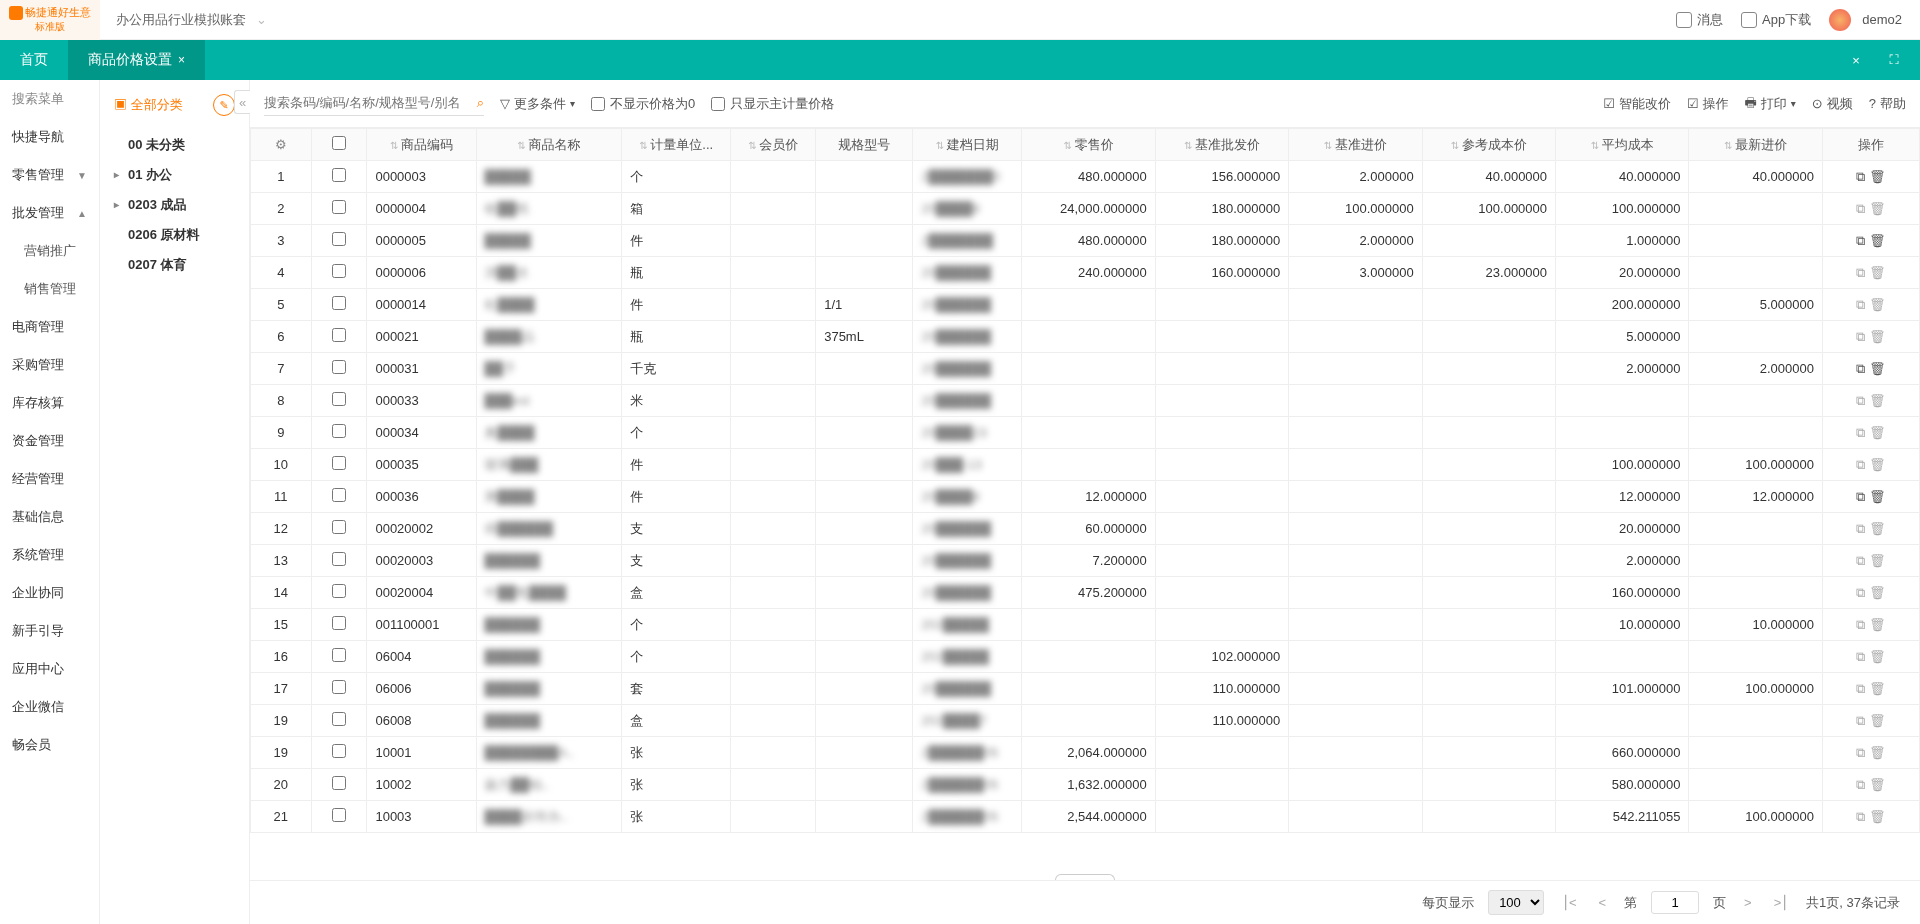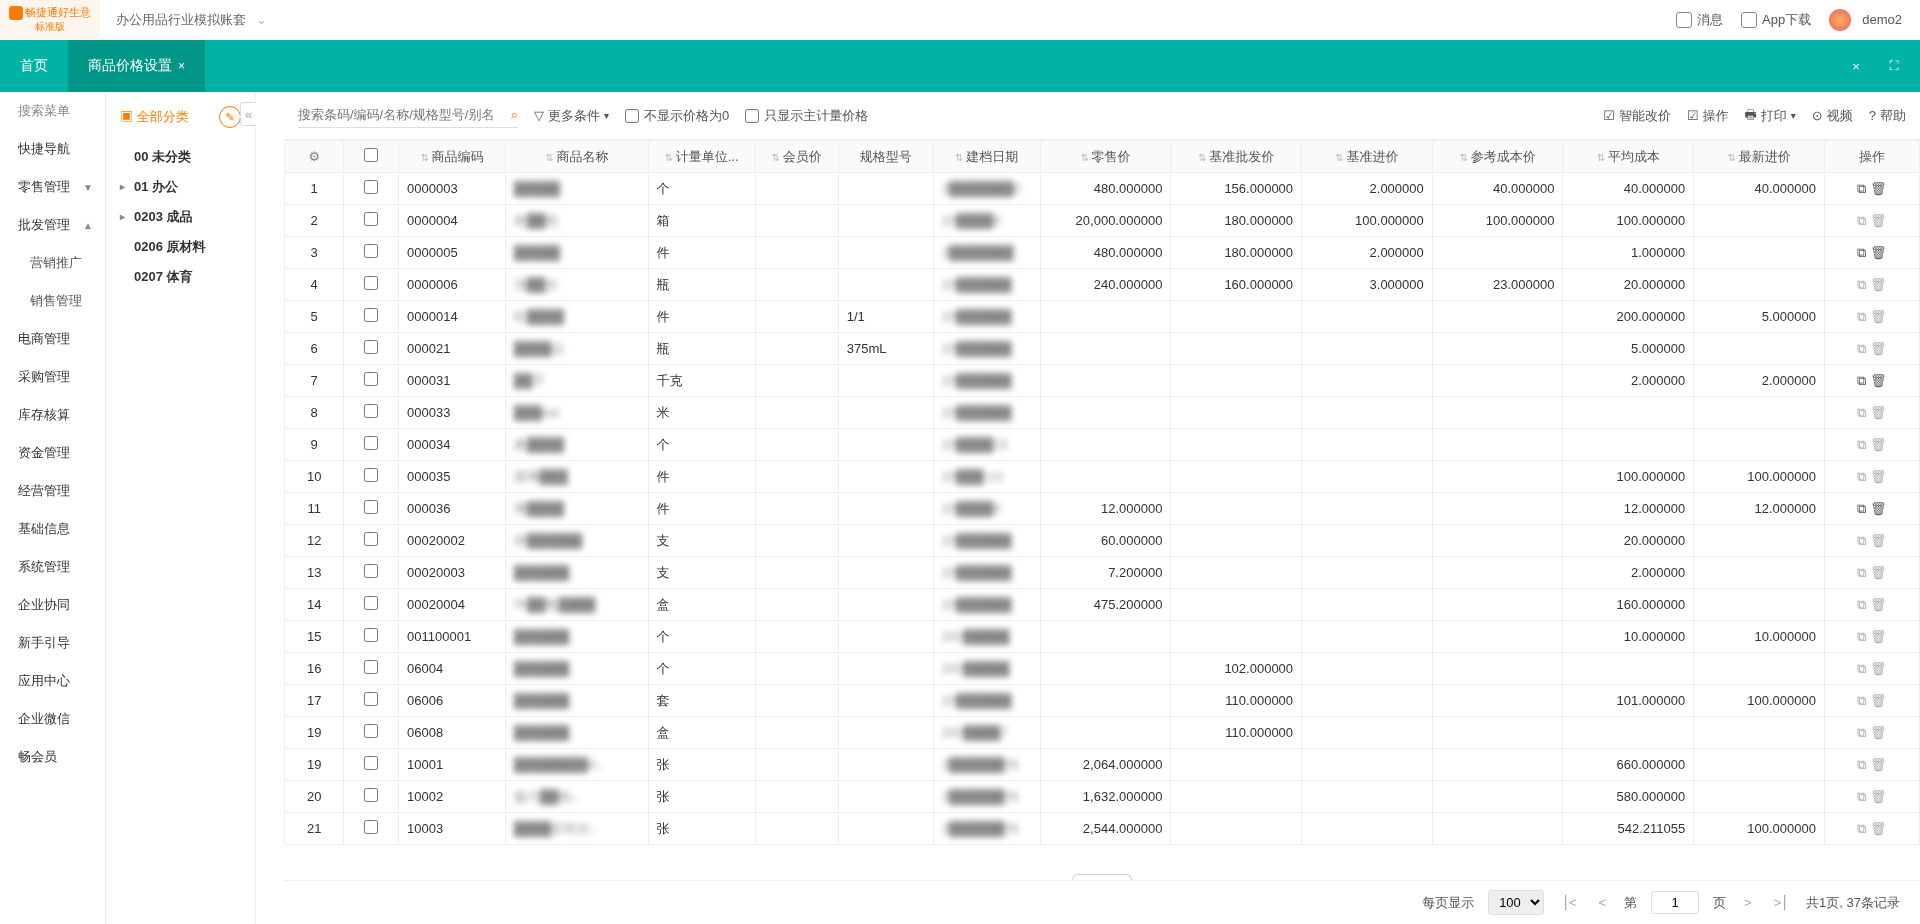--- a/index.html
+++ b/index.html
@@ -13,36 +13,36 @@
 .logo-icon { width:14px; height:14px; background:#ff7a00; border-radius:3px; display:inline-block; }
 .logo-sub { color:#ff7a00; font-size:10px; }
 .account-name { padding: 0 16px; color:#666; flex:0 0 auto; min-width: 180px; }
 .chev { color:#bbb; margin-left:10px; }
 .header-spacer { flex:1; }
 .hdr-item { display:flex; align-items:center; gap:5px; color:#555; margin-right:18px; cursor:pointer; }
 .hdr-icon { width:16px; height:16px; border:1.2px solid #888; border-radius:3px; display:inline-block; }
 .avatar { width:22px; height:22px; border-radius:50%; background: radial-gradient(circle,#f7b267,#f25c54); margin-right:6px; }
 
 
-.tab-bar { height: 52px; background:#00b3a4; display:flex; align-items:stretch; position:relative; }
+.tab-bar { height: 40px; background:#00b3a4; display:flex; align-items:stretch; position:relative; }
 .tab { padding:0 20px; display:flex; align-items:center; color:#fff; cursor:pointer; font-size:14px; }
 .tab.active { background:#009688; }
 .tab .close { margin-left:6px; font-size:12px; }
 .tab-right { margin-left:auto; display:flex; align-items:center; gap:10px; padding-right:12px; }
 .tab-right span { color:#fff; cursor:pointer; width:28px; text-align:center; }
 
 
-.body { flex:1; display:flex; overflow:hidden;padding-left:6px; }
+.body { flex:1; display:flex; overflow:hidden; }
 .left-nav { width:100px; background:#fff; border-right:1px solid #eee; overflow-y:auto; }
 .nav-item { padding:10px 12px; color:#333; cursor:pointer; display:flex; align-items:center; justify-content:space-between; }
 .nav-item.sub { padding-left:24px; color:#555; }
 .nav-search { padding:10px 12px; color:#888; }
 .caret { font-size:10px; color:#888; }
 
-.main { flex:1; display:flex; overflow:hidden;gap:28px; }
+.main { flex:1; display:flex; overflow:hidden; }
 .cat-panel { width:150px; border-right:1px solid #eee; padding:10px 8px; position:relative; }
 .cat-head { color:#ff7a00; display:flex; align-items:center; justify-content:space-between; padding:4px 6px; }
 .cat-edit { width:22px; height:22px; border:1px solid #ff7a00; border-radius:50%; display:flex; align-items:center; justify-content:center; color:#ff7a00; cursor:pointer; font-size:11px; }
 .cat-list { margin-top:10px; }
 .cat-item { padding:6px 6px 6px 20px; color:#333; cursor:pointer; position:relative;font-weight:bold; }
 .cat-item .tri { position:absolute; left:6px; top:9px; font-size:10px; color:#888; }
 .collapse-btn { position:absolute; right:-1px; top:10px; width:16px; height:24px; border:1px solid #ddd; border-right:none; background:#fff; display:flex; align-items:center; justify-content:center; color:#aaa; cursor:pointer; border-radius:3px 0 0 3px; }
 
 .content { flex:1; display:flex; flex-direction:column; overflow:hidden; }
 .toolbar { height:48px; display:flex; align-items:center; padding:0 14px; gap:16px; border-bottom:1px solid #eee; }
@@ -276,21 +276,21 @@
                 </tr>
                 <tr>
                   <td class="ctr">2</td>
                   <td class="ctr"><input type="checkbox" class="row-chk" style=""></td>
                   <td>0000004</td>
                   <td><span class="blur">收██纸</span></td>
                   <td>箱</td>
                   <td></td>
                   <td></td>
                   <td><span class="blur">20████8</span></td>
-                  <td class="num">20,000.000000</td>
+                  <td class="num">24,000.000000</td>
                   <td class="num">180.000000</td>
                   <td class="num">100.000000</td>
                   <td class="num">100.000000</td>
                   <td class="num">100.000000</td>
                   <td class="num"></td>
                   <td class="ctr"><span class="action-ico">⧉</span><span class="action-ico">🗑</span></td>
                 </tr>
                 <tr>
                   <td class="ctr">3</td>
                   <td class="ctr"><input type="checkbox" class="row-chk" style=""></td>

